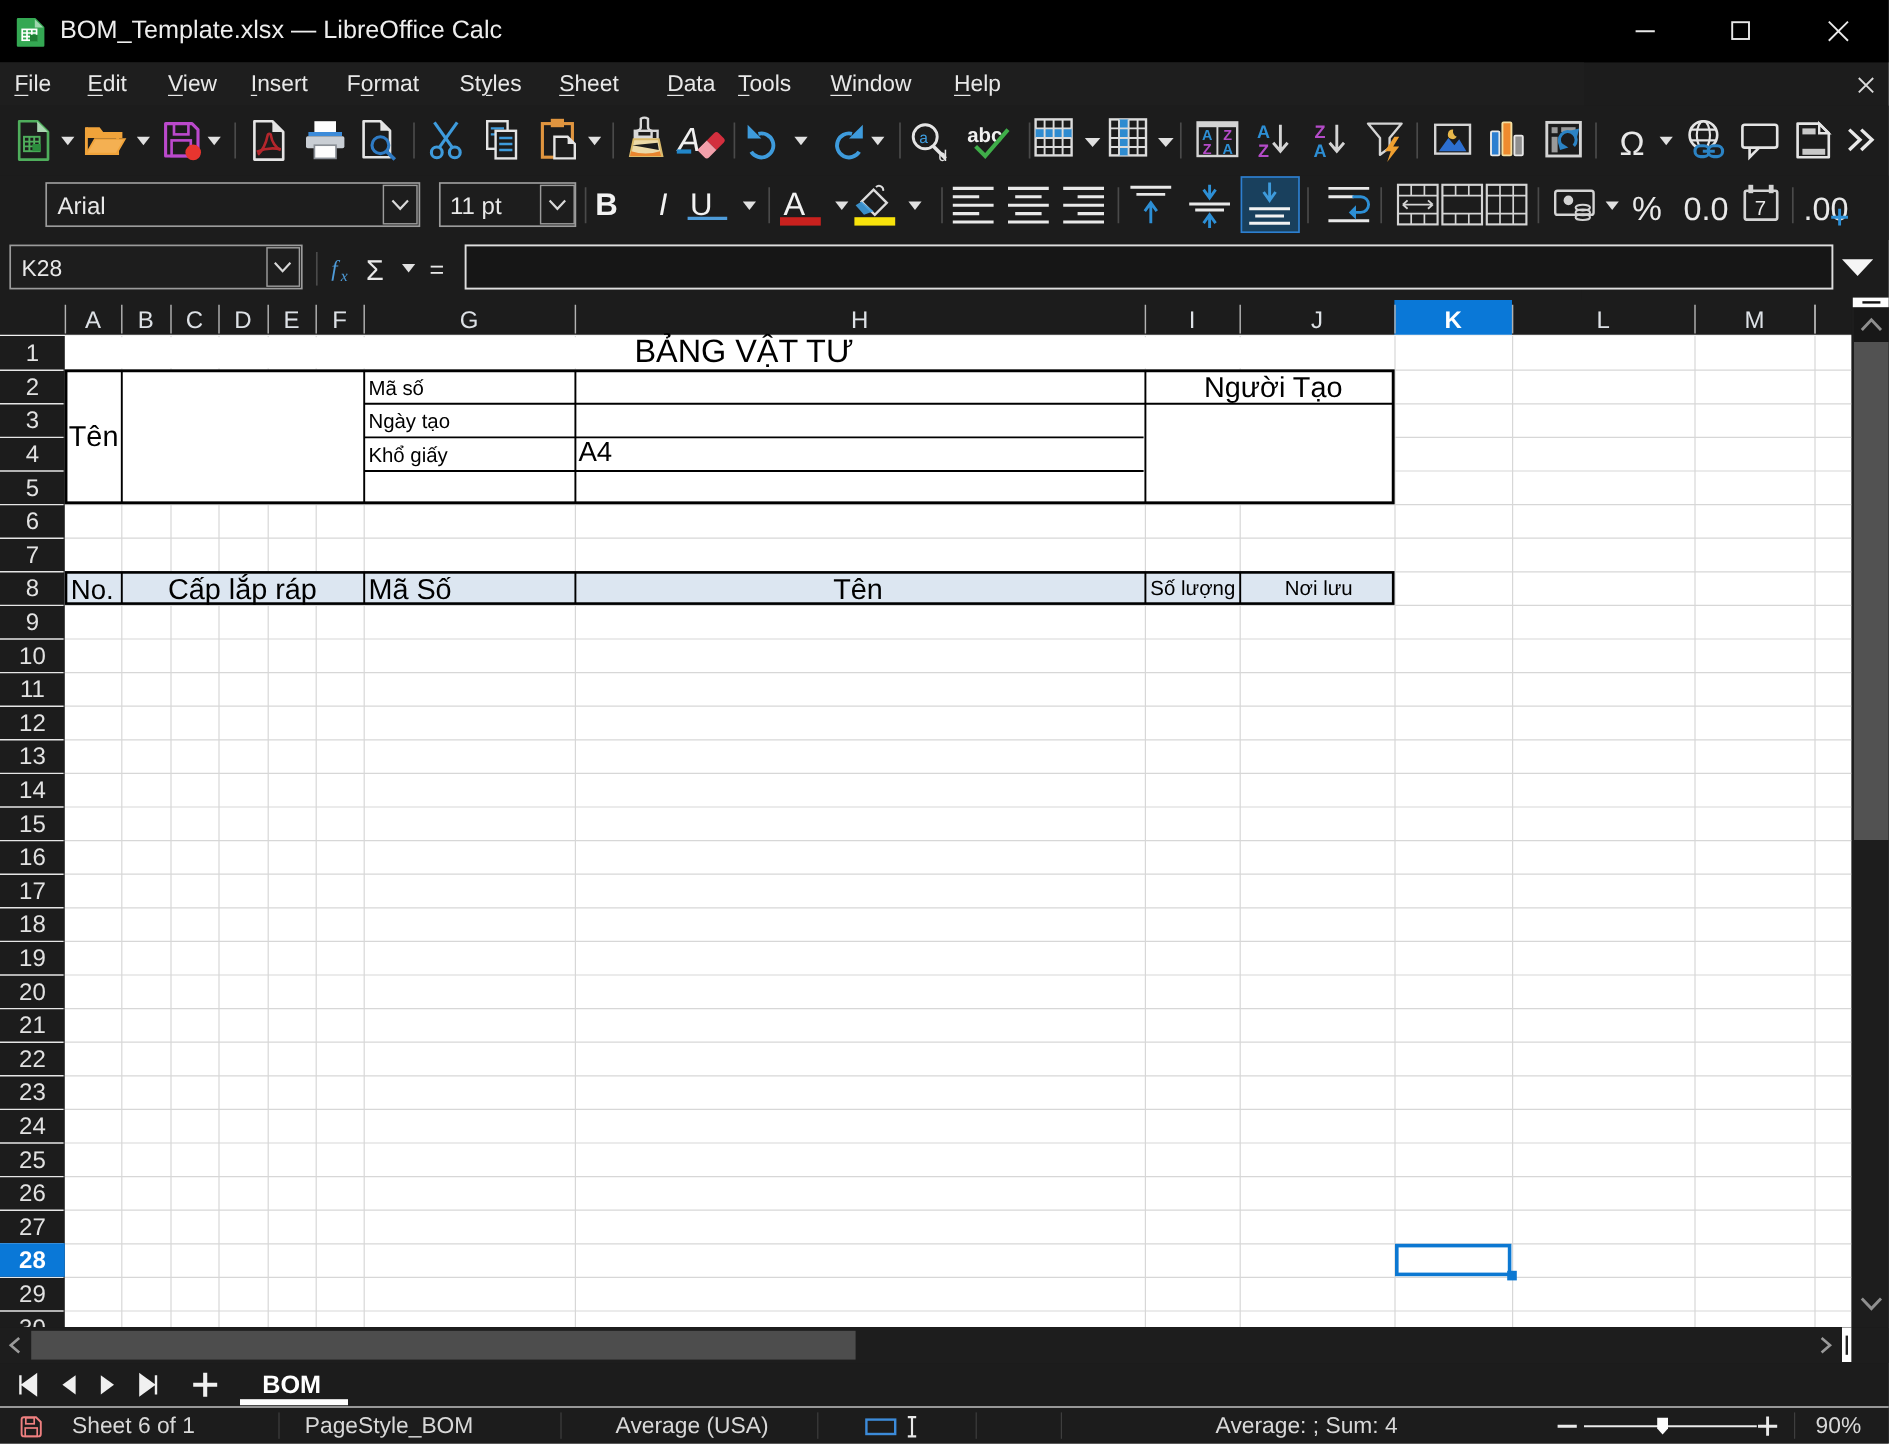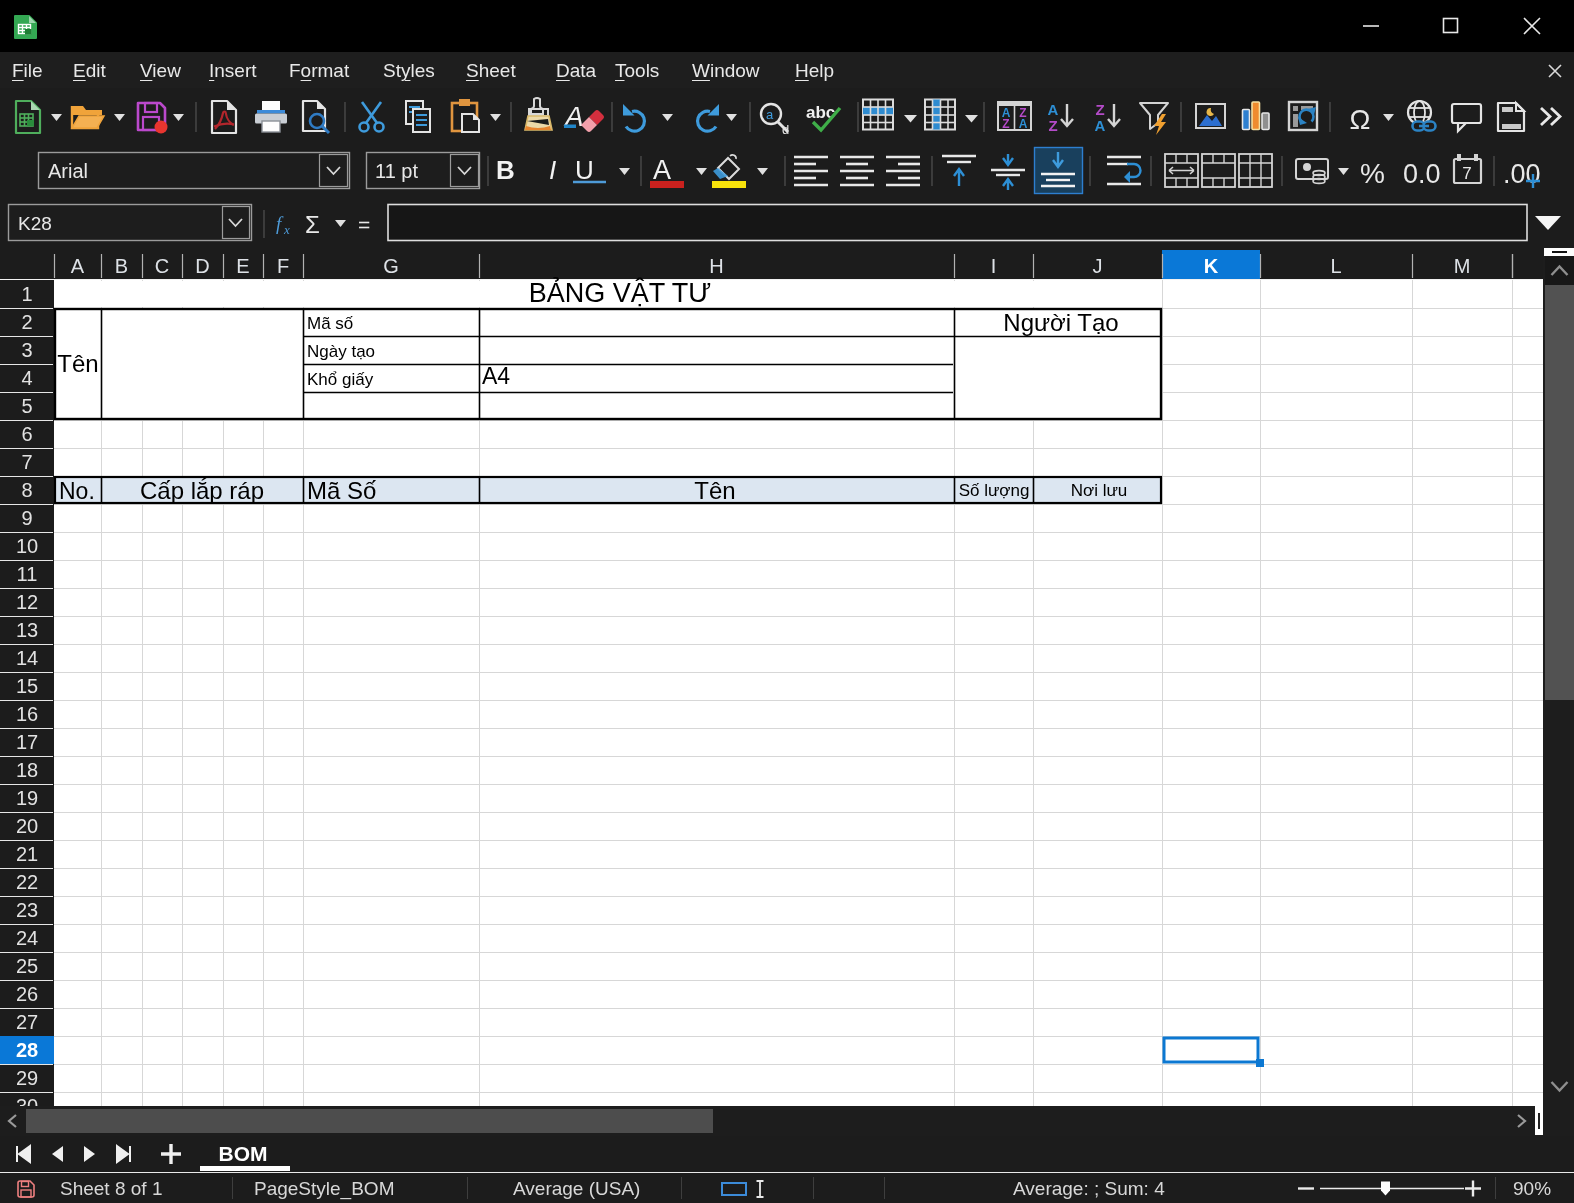--- a/index.html
+++ b/index.html
@@ -35,20 +35,21 @@
       <line x1="18.5" y1="30.5" x2="30.5" y2="30.5"></line>
       <line x1="22.5" y1="24.5" x2="22.5" y2="33.5"></line>
       <line x1="26.5" y1="24.5" x2="26.5" y2="33.5"></line>
     </g>
     <rect x="25" y="29" width="6.5" height="5.5" fill="#1e7e34"></rect>
 
     <line x1="1363" y1="26" x2="1379" y2="26" stroke="#e8e8e8" stroke-width="1.6"></line>
     <rect x="1443.5" y="18.5" width="14" height="14" fill="none" stroke="#e8e8e8" stroke-width="1.6"></rect>
     <path d="M1524 18 l16 16 M1540 18 l-16 16" stroke="#e8e8e8" stroke-width="1.6"></path>
   </svg>
+  <div class="abs" id="titletext">BOM_Template.xlsx — LibreOffice Calc</div>
 </div>
 
 <div class="abs" id="menubar">
   <span class="mi" style="left:12px"><u>F</u>ile</span>
   <span class="mi" style="left:73px"><u>E</u>dit</span>
   <span class="mi" style="left:140px"><u>V</u>iew</span>
   <span class="mi" style="left:209px"><u>I</u>nsert</span>
   <span class="mi" style="left:289px">F<u>o</u>rmat</span>
   <span class="mi" style="left:383px">St<u>y</u>les</span>
   <span class="mi" style="left:466px"><u>S</u>heet</span>
@@ -634,21 +635,21 @@
     <rect x="200" y="30" width="90" height="5" fill="#ffffff"></rect>
   </svg>
 </div>
 
 <div class="abs" id="statusbar">
   <svg class="abs" style="left:16px;top:6px" width="20" height="20">
     <path d="M2 4 a2 2 0 0 1 2-2 h10 l4 4 v10 a2 2 0 0 1 -2 2 h-12 a2 2 0 0 1 -2-2 z" fill="none" stroke="#ef8080" stroke-width="1.6"></path>
     <rect x="5.5" y="2.5" width="7" height="5" fill="none" stroke="#ef8080" stroke-width="1.4"></rect>
     <rect x="5" y="11" width="10" height="7" fill="none" stroke="#ef8080" stroke-width="1.4"></rect>
   </svg>
-  <span class="sbtext" style="left:60px">Sheet 8 of 1</span>
+  <span class="sbtext" style="left:60px">Sheet 6 of 1</span>
   <div class="sbsep" style="left:232px"></div>
   <span class="sbtext" style="left:254px">PageStyle_BOM</span>
   <div class="sbsep" style="left:467px"></div>
   <span class="sbtext" style="left:513px">Average (USA)</span>
   <div class="sbsep" style="left:681px"></div>
   <svg class="abs" style="left:720px;top:6px" width="60" height="20">
     <rect x="2" y="4" width="24" height="12" fill="none" stroke="#3c8bd9" stroke-width="2"></rect>
     <path d="M40 2 v16 M36.5 2 h7 M36.5 18 h7" stroke="#e8e8e8" stroke-width="1.8" fill="none"></path>
   </svg>
   <div class="sbsep" style="left:813px"></div>

